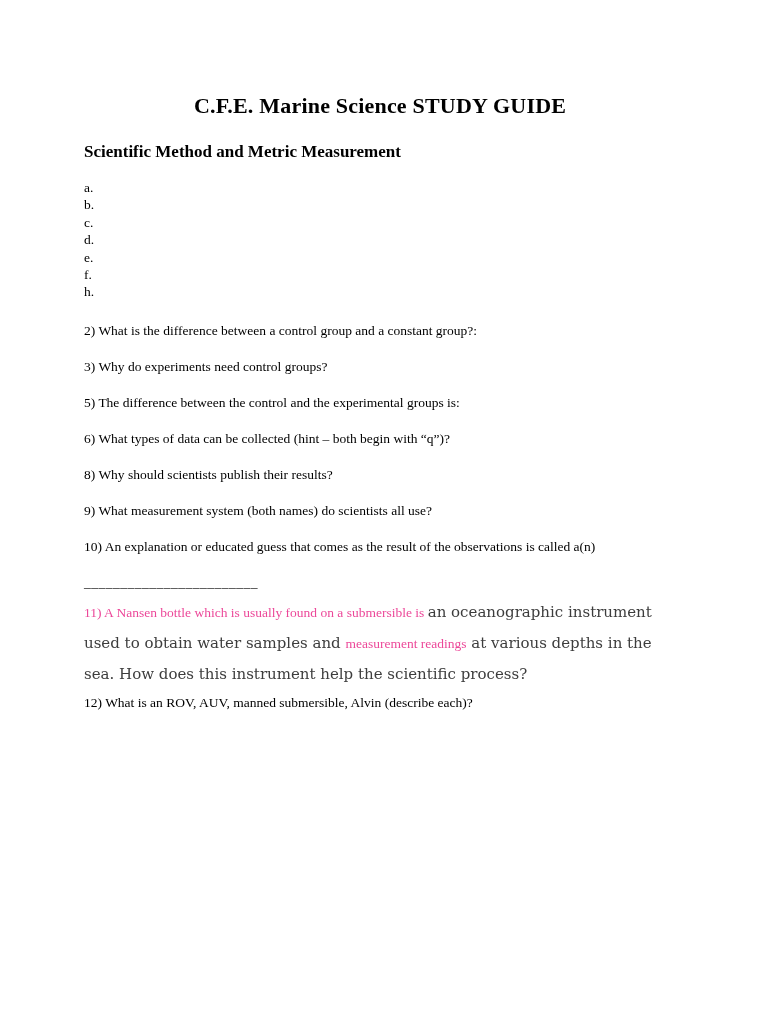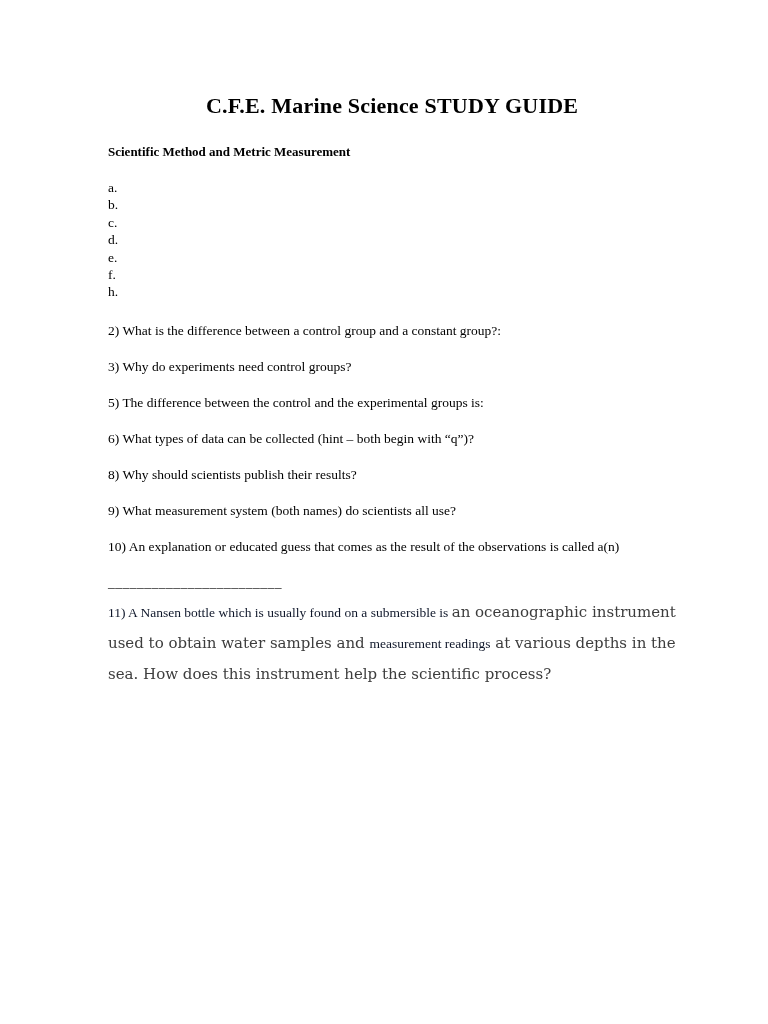--- a/index.html
+++ b/index.html
@@ -6,36 +6,36 @@
     margin: 0;
     padding: 0;
     background: #ffffff;
   }
   .page {
     position: relative;
     width: 768px;
     height: 1024px;
     background: #ffffff;
     box-sizing: border-box;
-    padding: 93px 92px 0 108px;
+    padding: 93px 92px 0 84px;
     font-family: "Liberation Serif", serif;
     font-size: 13.5px;
     color: #000000;
     overflow: hidden;
   }
   .title {
     font-size: 22px;
     font-weight: bold;
     text-align: center;
     margin: 0 0 24px 0;
     line-height: 26px;
     letter-spacing: 0.2px;
   }
   .heading {
-    font-size: 13px;
+    font-size: 17px;
     font-weight: bold;
     margin: 0 0 19px 0;
     line-height: 17px;
   }
   .q {
     margin: 16px 0 19px 0;
     line-height: 17px;
   }
   .q-first {
     margin: 0 0 2px 0;
@@ -52,21 +52,21 @@
     line-height: 17px;
     letter-spacing: 0.5px;
   }
   .q11 {
     margin: 0 0 4px 0;
     line-height: 30px;
   }
   .q11 .normal {
     font-family: "Liberation Serif", serif;
     font-size: 13.5px;
-    color: #0f172a;
+    color: #ec4899;
   }
   .q11 .alt {
     font-family: "DejaVu Serif", serif;
     font-size: 15px;
     color: #3d3d3d;
   }
   .q-last {
     margin: 0;
     line-height: 17px;
   }
@@ -96,14 +96,15 @@
   <p class="q">5) The difference between the control and the experimental groups is:</p>
   <p class="q">6) What types of data can be collected (hint – both begin with “q”)?</p>
   <p class="q">8) Why should scientists publish their results?</p>
   <p class="q">9) What measurement system (both names) do scientists all use?</p>
   <p class="q">10) An explanation or educated guess that comes as the result of the observations is called a(n)</p>
 
   <p class="answer-line">________________________</p>
 
   <p class="q11"><span class="normal">11) A Nansen bottle which is usually found on a submersible is </span><span class="alt">an oceanographic instrument used to obtain water samples and </span><span class="normal">measurement readings</span><span class="alt"> at various depths in the sea. How does this instrument help the scientific process?</span></p>
 
+  <p class="q-last">12) What is an ROV, AUV, manned submersible, Alvin (describe each)?</p>
 
 </div>
 
 </body></html>

